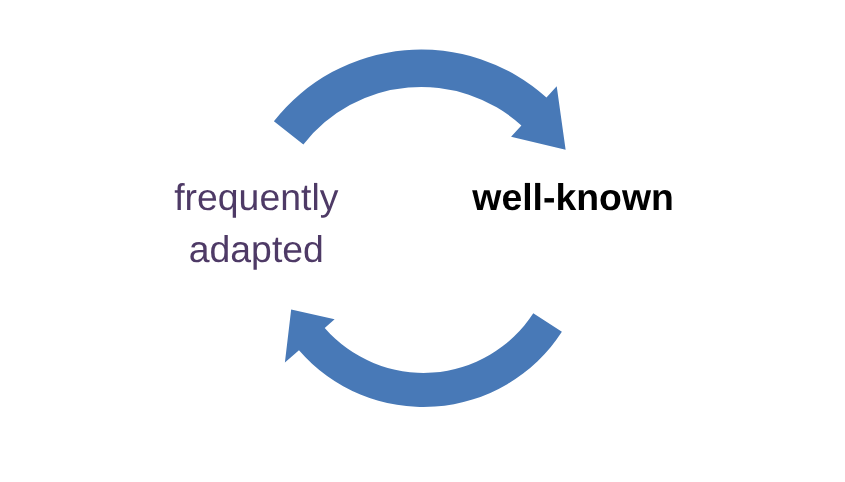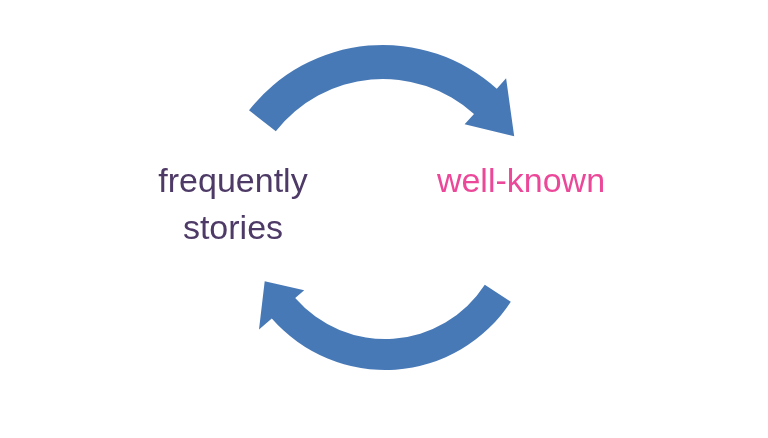--- a/index.html
+++ b/index.html
@@ -57,20 +57,20 @@
              L 259.0 329.6
              L 264.7 281.3
              L 304.2 290.2
              L 295.2 298.1
              A 119 119 0 0 0 484.8 284.8
              Z" fill="#4879b7"></path>
   </svg>
 
   <div class="node-label node-left" style="color: rgb(78, 58, 102);">
     <span class="label-line">frequently</span>
-    <span class="label-line">stories</span>
+    <span class="label-line">adapted</span>
   </div>
 
-  <div class="node-label node-right" style="color: #ec4899;">
+  <div class="node-label node-right" style="color: #000000; font-weight: bold;">
     <span class="label-line">well-known</span>
   </div>
 
 </div>
 
 </body></html>

